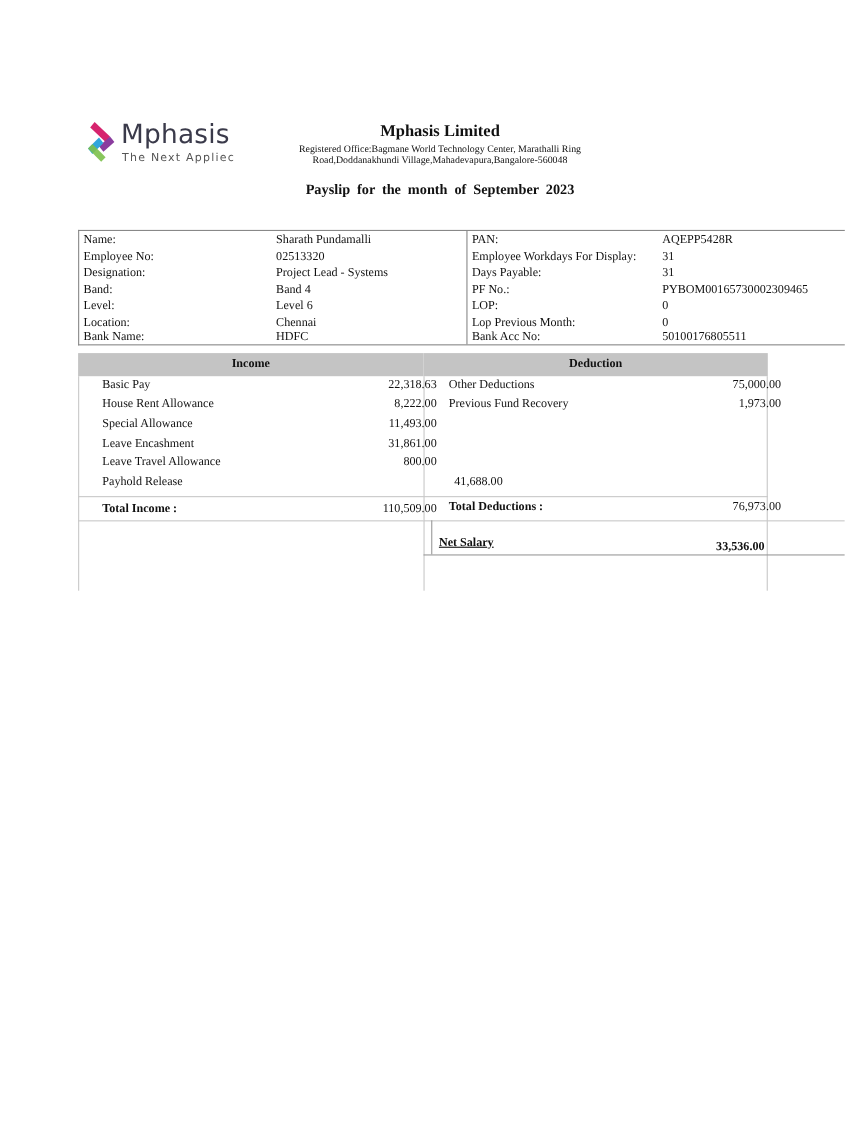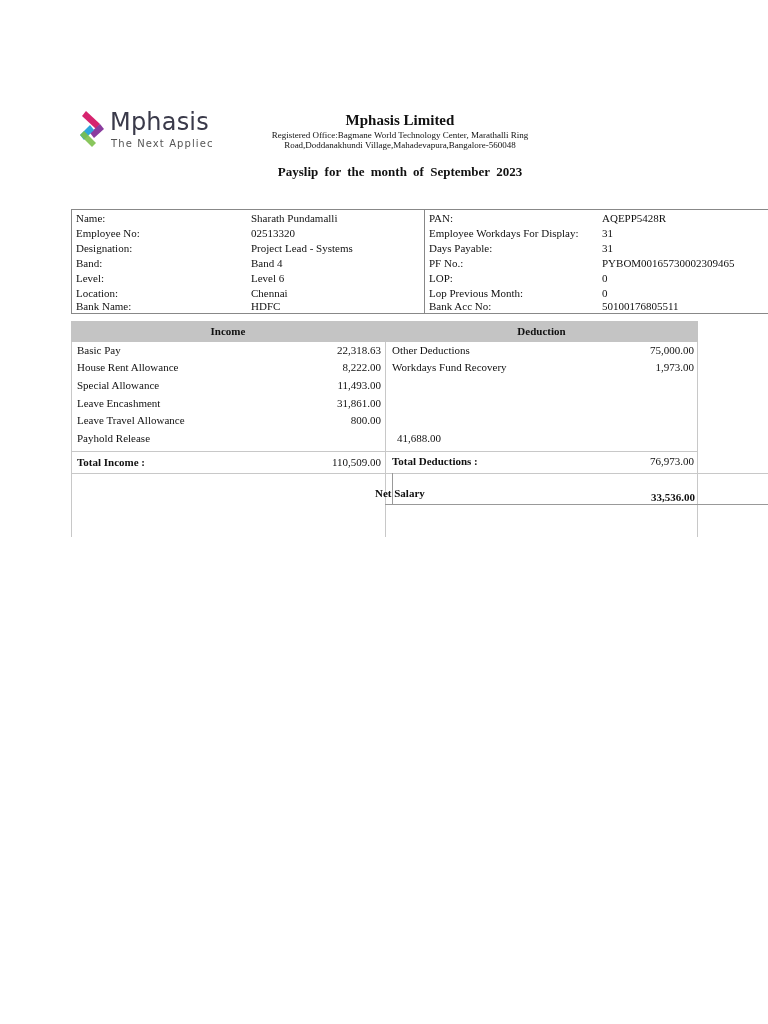--- a/index.html
+++ b/index.html
@@ -24,21 +24,21 @@
     .row { position: absolute; left: 0; height: 14px; font-size: 11px; line-height: 14px; white-space: nowrap; }
     .lbl { position: absolute; left: 4px; }
     .val { position: absolute; }
     .info-left .val { left: 179px; }
     .info-right .val { left: 177px; }
     
     .earn { left: 71px; top: 321px; width: 627px; height: 216px; }
     .hdr { position: absolute; top: 0; height: 21px; background: #c4c4c4; font-size: 11px; font-weight: bold; line-height: 21px; text-align: center; }
     .vline { position: absolute; width: 1px; background: #c8c8c8; }
     .hline { position: absolute; height: 1px; background: #c8c8c8; }
-    .item { position: absolute; height: 17px; font-size: 11px; line-height: 17px; white-space: nowrap; }
+    .item { position: absolute; height: 17px; font-size: 11px; line-height: 17px; white-space: nowrap; margin-left: 16px; }
     .item .n { position: absolute; left: 6px; }
     .item .a { position: absolute; right: 3px; }
     .total { font-weight: bold; }
     .net { position: absolute; font-size: 11px; font-weight: bold; }
   </style>
 </head>
 <body>
 
 <div class="abs logo">
   <svg width="32" height="46" viewBox="0 0 32 46">
@@ -161,23 +161,23 @@
   <div class="item" style="left:0; top:133px; width:313px;">
       <span class="n total">Total Income :</span>
       <span class="a">110,509.00</span>
     </div>
 
   <div class="item" style="left:315px; top:21px; width:311px;">
       <span class="n">Other Deductions</span>
       <span class="a">75,000.00</span>
     </div>
   <div class="item" style="left:315px; top:38px; width:311px;">
-      <span class="n">Workdays Fund Recovery</span>
+      <span class="n">Previous Fund Recovery</span>
       <span class="a">1,973.00</span>
     </div>
   <div class="item" style="left:315px; top:132px; width:311px;text-align:right;">
       <span class="n total">Total Deductions :</span>
       <span class="a">76,973.00</span>
     </div>
 
-  <div class="net" style="left:304px; top:166px;">Net Salary</div>
+  <div class="net" style="left:328px; top:166px;text-decoration:underline;">Net Salary</div>
   <div class="net" style="right:3px; top:170px;">33,536.00</div>
 </div>
 
 </body></html>

